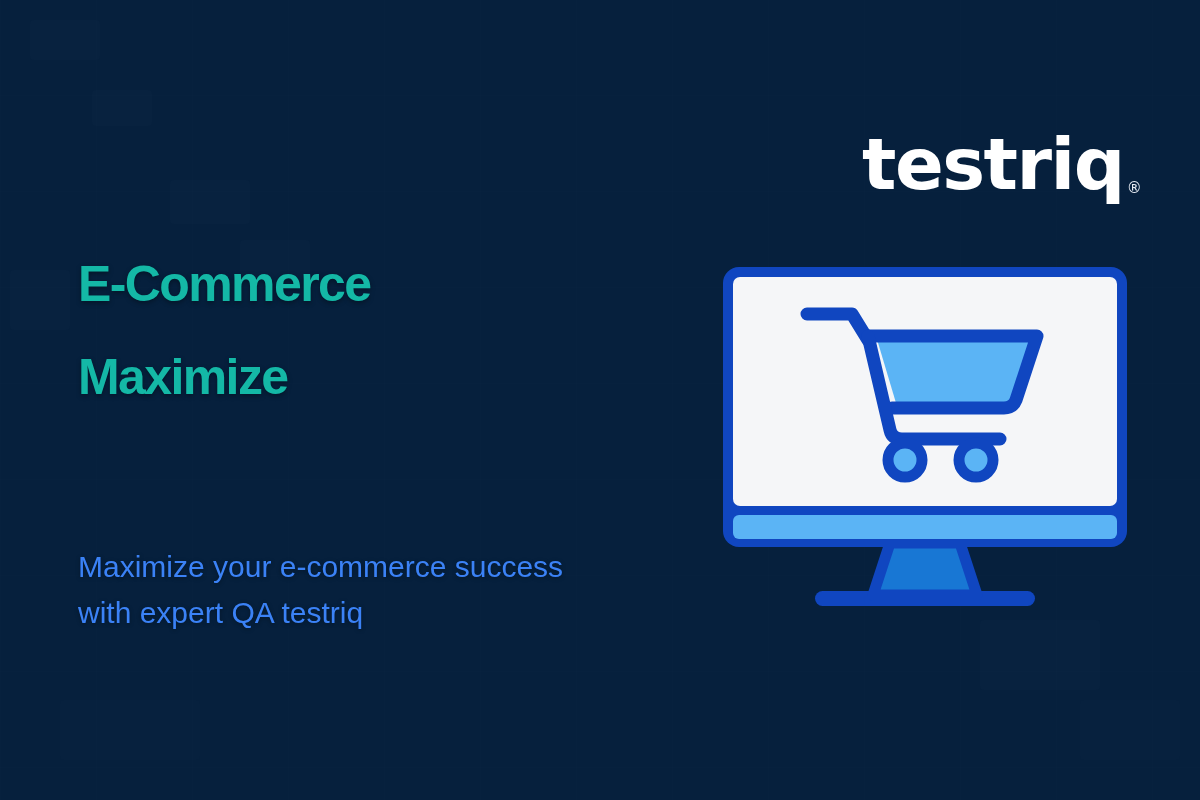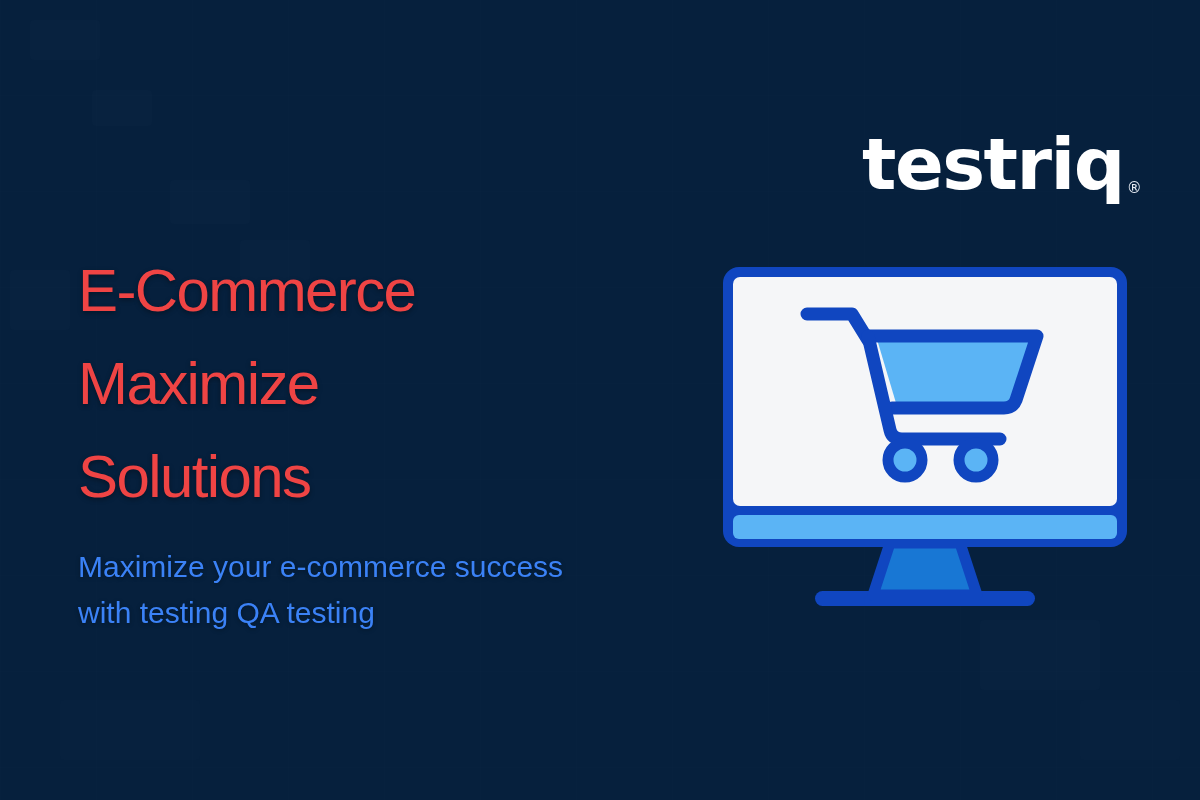--- a/index.html
+++ b/index.html
@@ -67,23 +67,23 @@
     margin-bottom: 4px;
     color: #e9eef5;
   }
 
   
   .headline {
     position: absolute;
     left: 78px;
     top: 204px;
     width: 640px;
-    color: #ef4444;
-    font-size: 60px;
-    font-weight: normal;
+    color: #14b8a6;
+    font-size: 50px;
+    font-weight: bold;
     line-height: 93px;
     letter-spacing: -1.6px;
     text-shadow: 0 2px 5px rgba(0,0,0,0.35);
   }
   .headline .line { display: block; white-space: nowrap; }
 
   .subtitle {
     position: absolute;
     left: 78px;
     top: 514px;
@@ -123,26 +123,25 @@
   <div class="blotch" style="left:60px;  top:700px; width:140px; height:60px;  background:rgba(255,255,255,0.008);"></div>
 
   <div class="logo">
     <span class="logo-word">testriq</span>
     <span class="logo-reg">®</span>
   </div>
 
   <h1 class="headline">
     <span class="line">E-Commerce</span>
     <span class="line">Maximize</span>
-    <span class="line">Solutions</span>
   </h1>
 
   <p class="subtitle">
     <span class="line">Maximize your e-commerce success</span>
-    <span class="line">with testing QA testing</span>
+    <span class="line">with expert QA testriq</span>
   </p>
 
   <div class="monitor-wrap">
     <svg width="450" height="370" viewBox="0 0 450 370" xmlns="http://www.w3.org/2000/svg">
 
       <rect x="115" y="341" width="220" height="15" rx="7.5" fill="#1046c0"></rect>
 
       <path d="M190 293 L260 293 L277 345 L173 345 Z" fill="#1877d4" stroke="#1046c0" stroke-width="11" stroke-linejoin="round"></path>
 
       <rect x="23" y="17" width="404" height="280" rx="16" fill="#1046c0"></rect>

